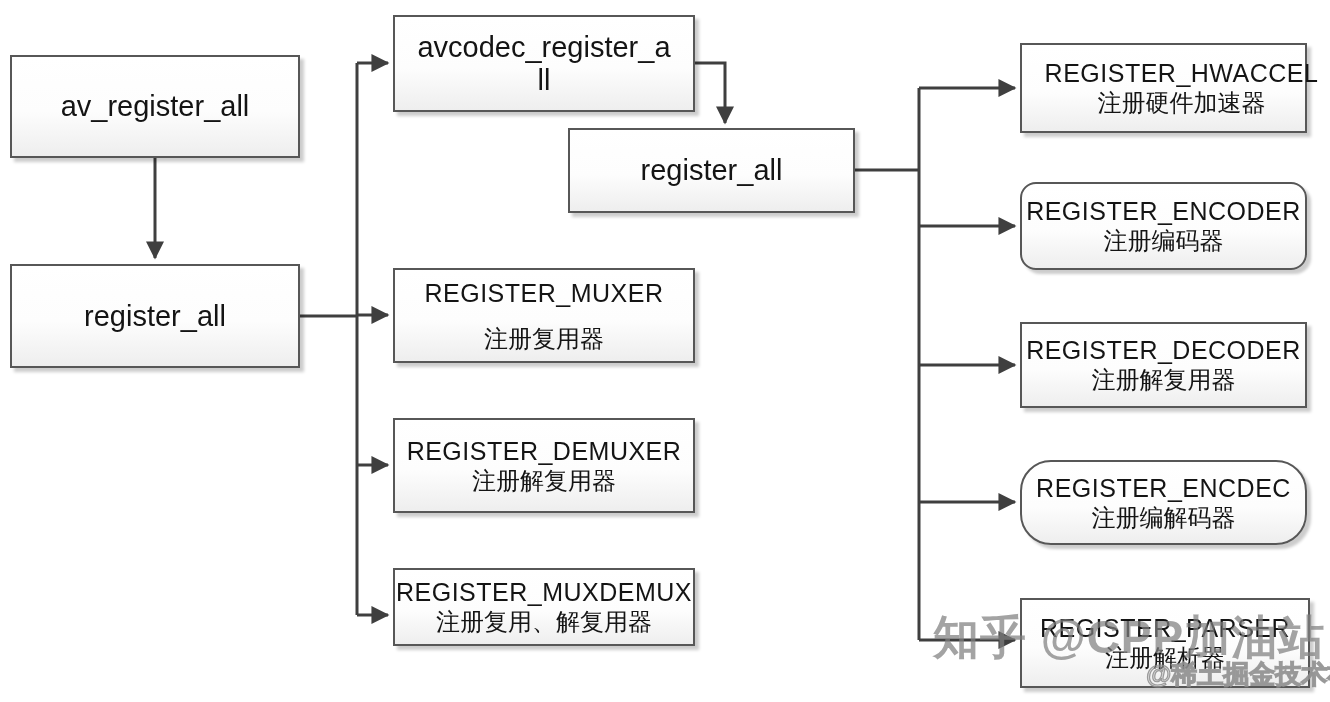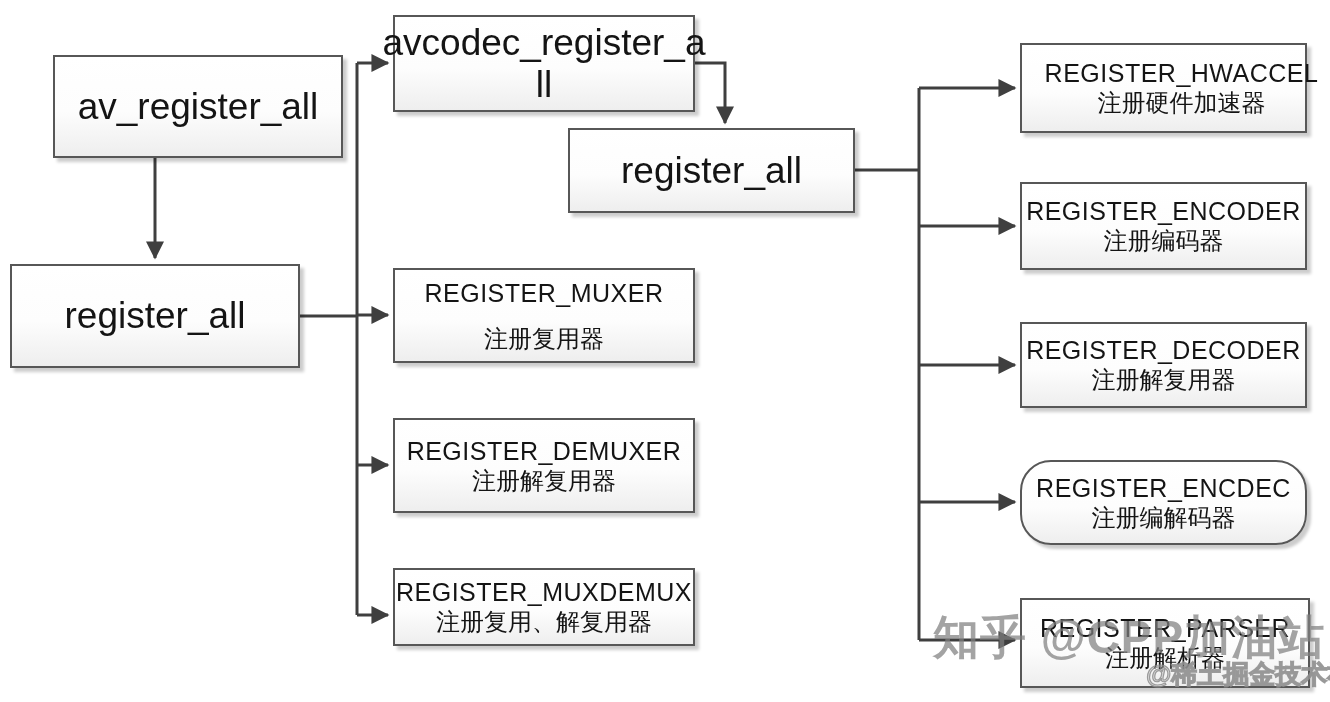--- a/index.html
+++ b/index.html
@@ -10,32 +10,32 @@
   .stage{position:absolute;inset:0;width:1330px;height:702px;}
   svg.wires{position:absolute;left:0;top:0;z-index:1;}
   .node{
     position:absolute;z-index:2;box-sizing:border-box;
     background:linear-gradient(180deg,#ffffff 0%,#fdfdfd 55%,#eeeeee 100%);
     border:2px solid #575757;
     box-shadow:4px 4px 3px rgba(0,0,0,0.20);
     display:flex;flex-direction:column;align-items:center;justify-content:center;
     text-align:center;color:#141414;
   }
-  .node .fn{font-size:37px;line-height:1.12;}
+  .node .fn{font-size:29px;line-height:1.12;}
   .node .t{font-size:25px;line-height:1.2;letter-spacing:0.5px;}
   .node .s{font-size:24px;line-height:1.25;text-align:center;}
-  #n-av{left:10px;top:55px;width:290px;height:103px;margin-left:43px;}
+  #n-av{left:10px;top:55px;width:290px;height:103px;}
   #n-reg-left{left:10px;top:264px;width:290px;height:104px;}
   #n-avcodec{left:393px;top:15px;width:302px;height:97px;}
   #n-reg-mid{left:568px;top:128px;width:287px;height:85px;}
   #n-muxer{left:393px;top:268px;width:302px;height:95px;gap:16px;}
   #n-demuxer{left:393px;top:418px;width:302px;height:95px;}
   #n-muxdemux{left:393px;top:568px;width:302px;height:78px;}
   #n-hwaccel{left:1020px;top:43px;width:287px;height:90px;padding-left:36px;}
-  #n-encoder{left:1020px;top:182px;width:287px;height:88px;}
+  #n-encoder{left:1020px;top:182px;width:287px;height:88px;border-radius:16px;}
   #n-decoder{left:1020px;top:322px;width:287px;height:86px;}
   #n-encdec{left:1020px;top:460px;width:287px;height:85px;border-radius:31px;}
   #n-parser{left:1020px;top:598px;width:290px;height:90px;}
   .wm1{
     position:absolute;z-index:6;left:933px;top:607px;
     font-size:46px;font-weight:600;letter-spacing:1px;white-space:nowrap;
     color:rgba(128,128,128,0.72);
   }
   .wm2{
     position:absolute;z-index:6;left:1146px;top:657px;

